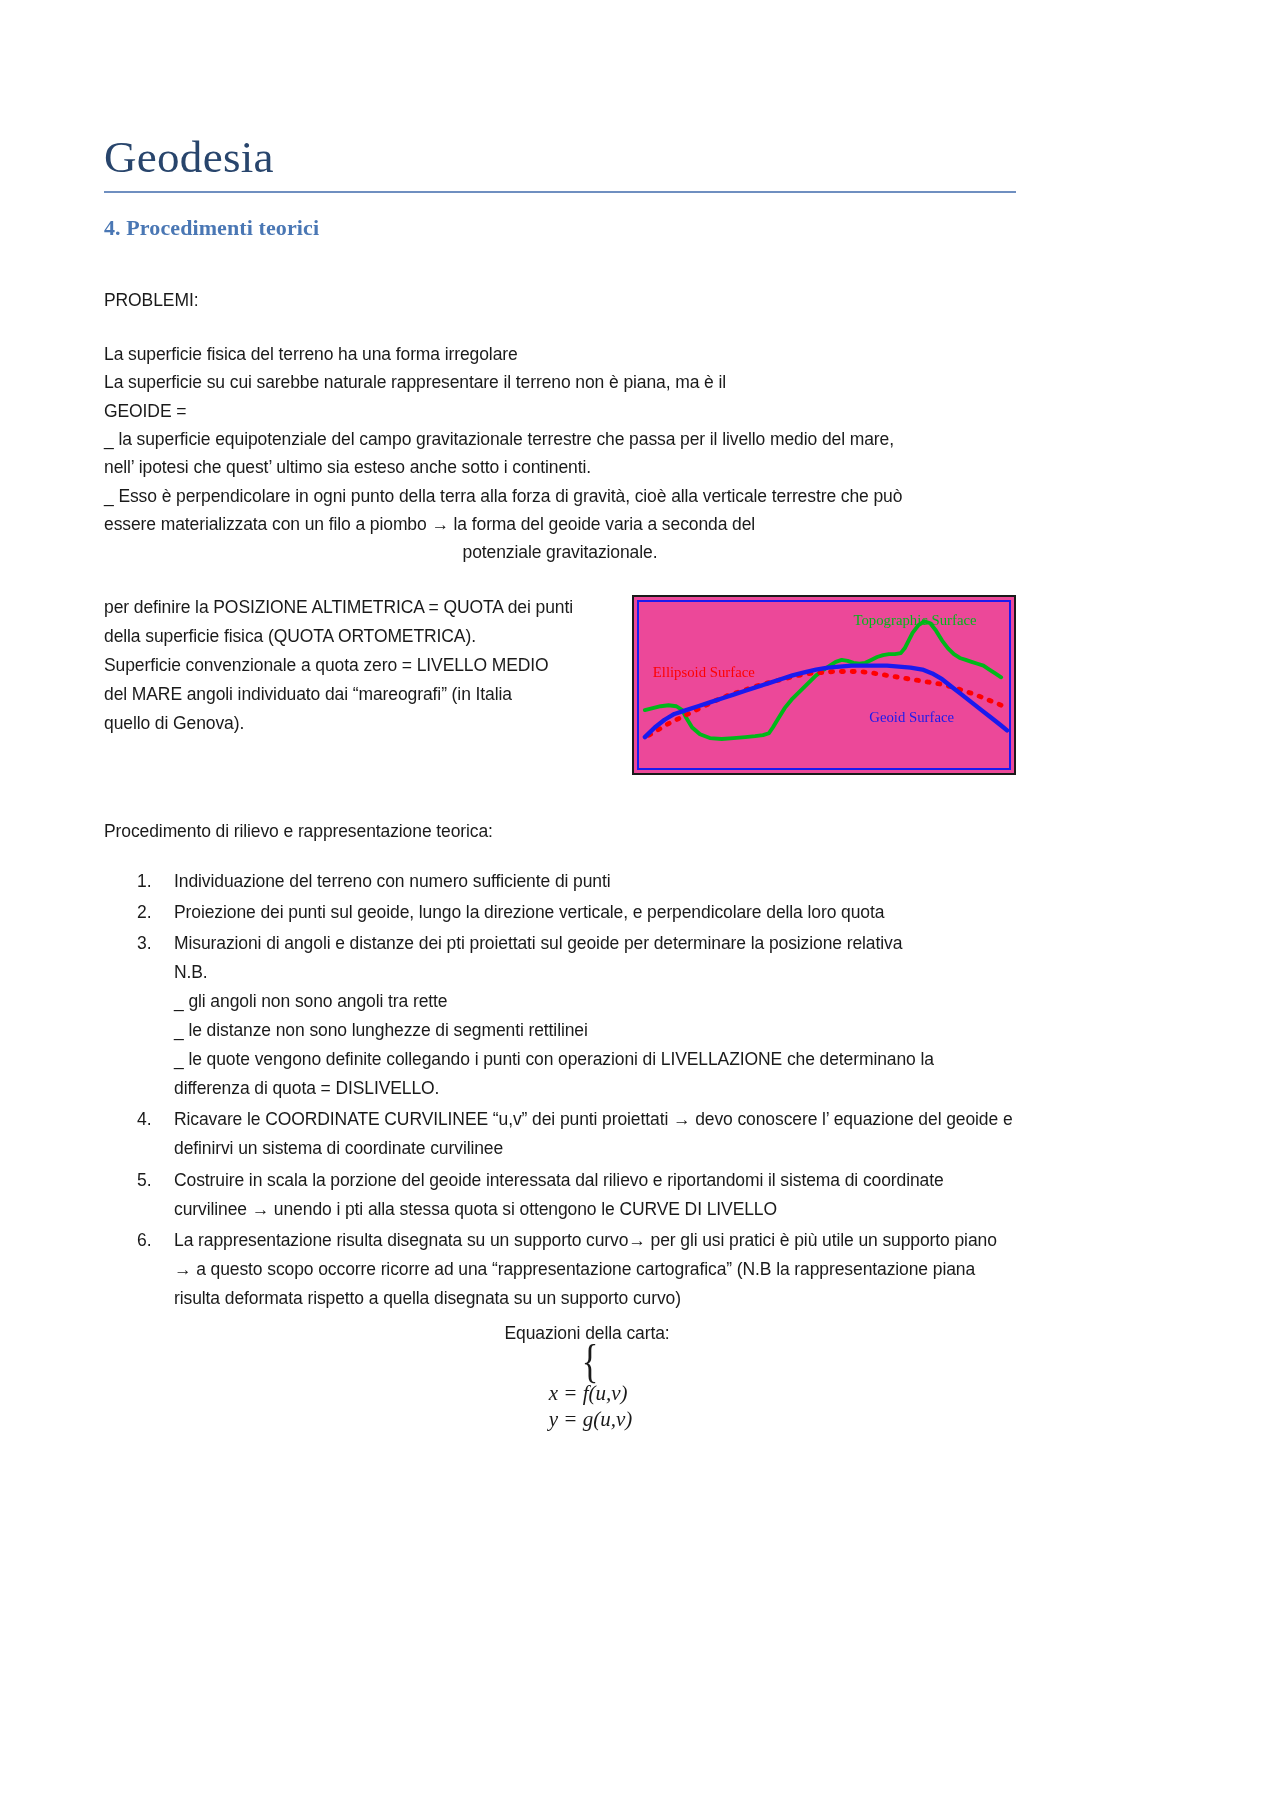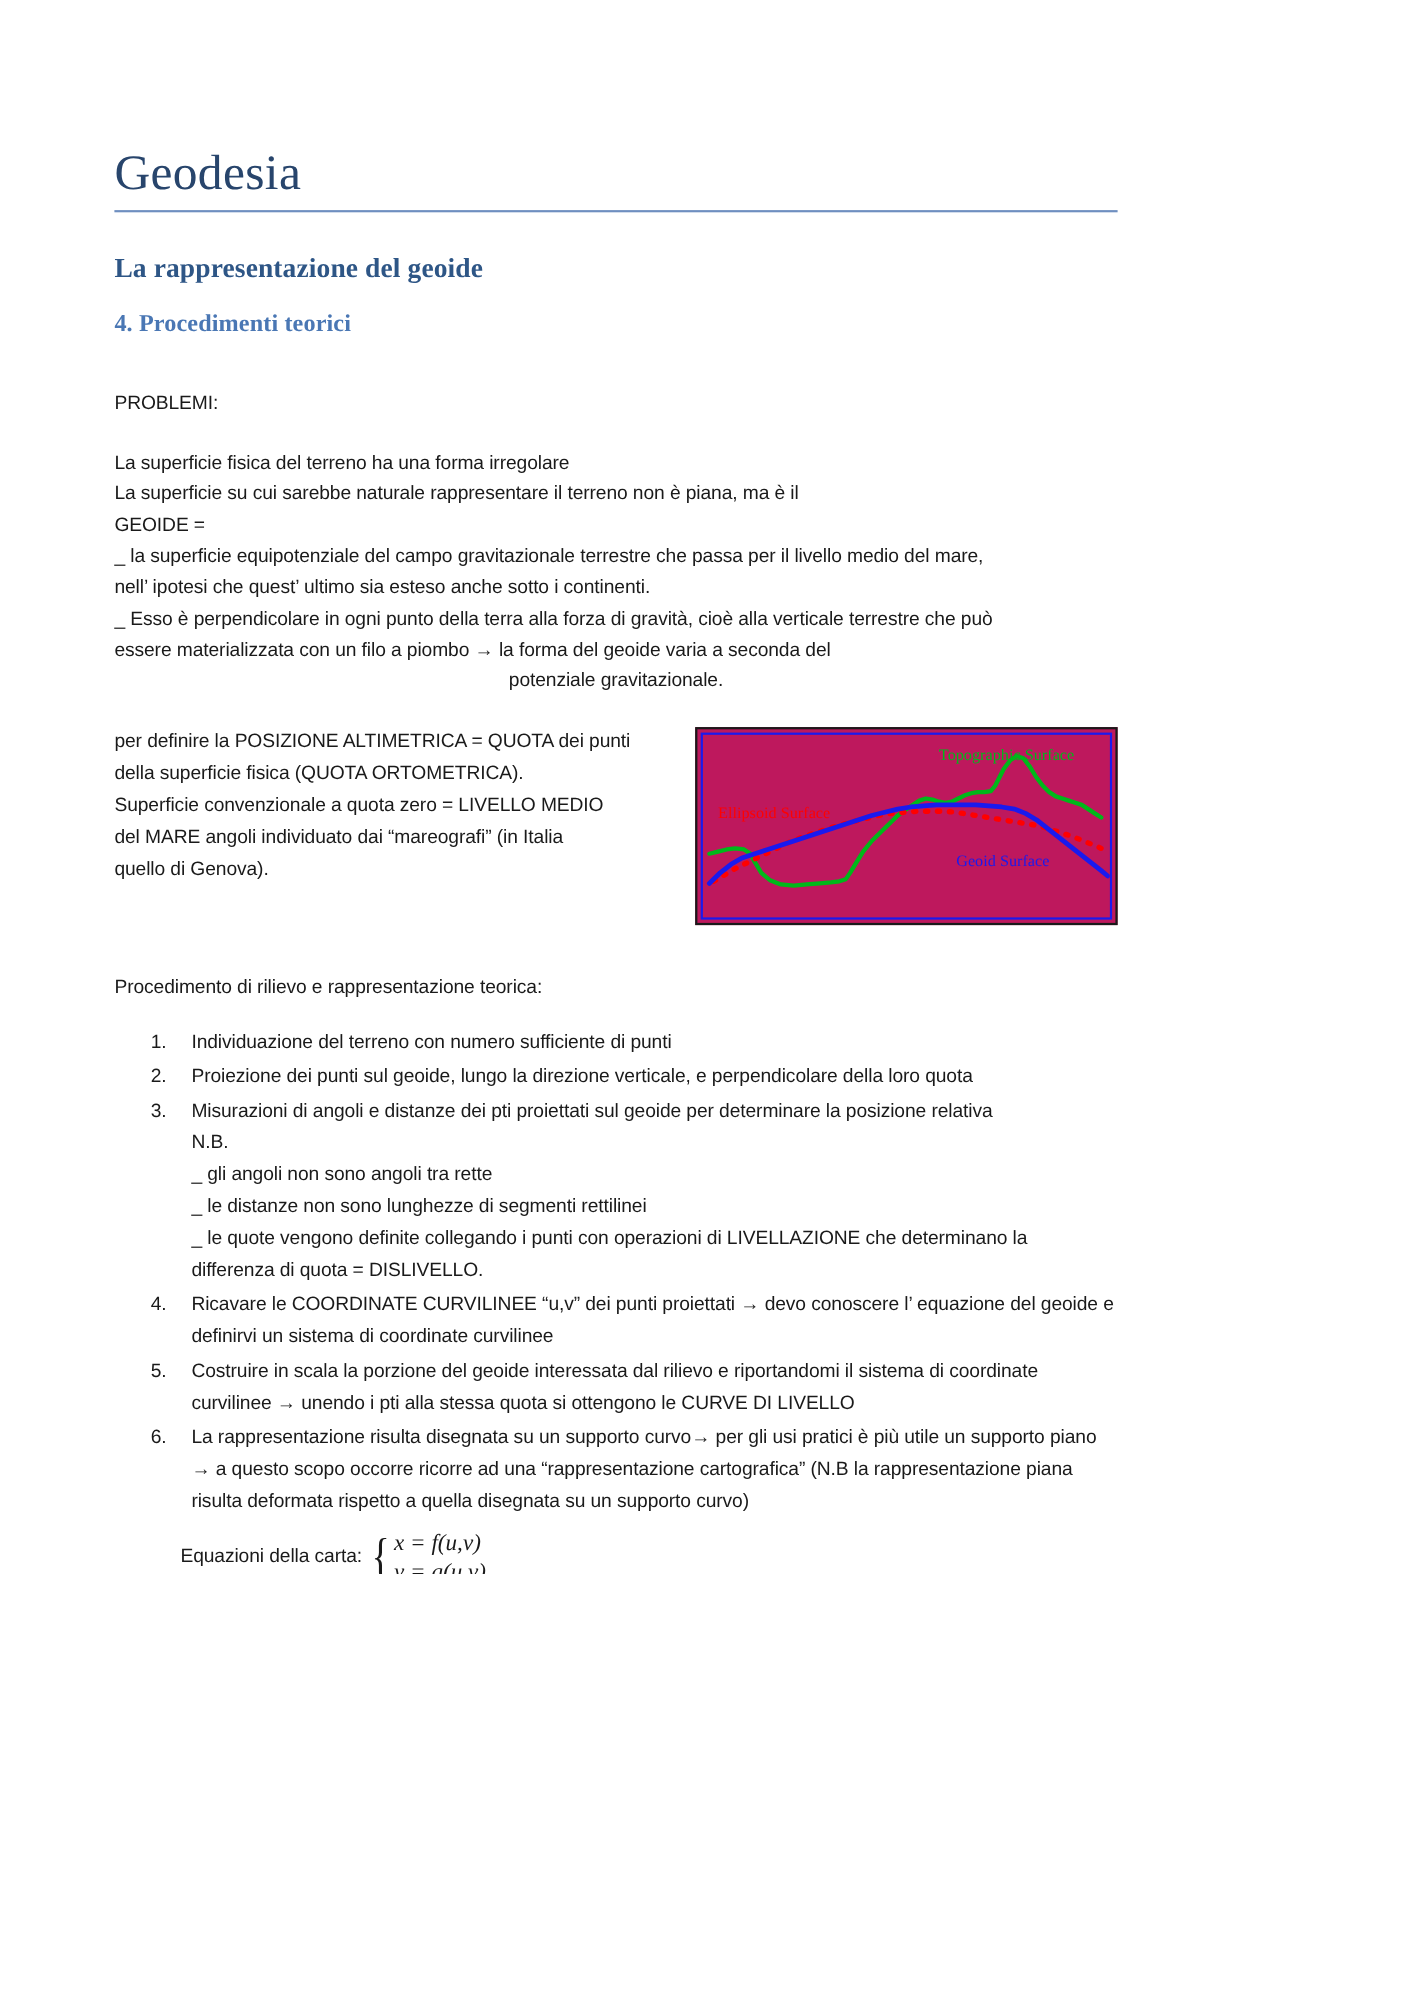--- a/index.html
+++ b/index.html
@@ -77,21 +77,21 @@
   .wrap-block {
     padding-top: 26px;
     position: relative;
     min-height: 196px;
   }
   .figure {
     float: right;
     width: 384px;
     height: 180px;
     border: 2px solid #1a1a1a;
-    background: #be185d;
+    background: #ec4899;
     box-sizing: border-box;
     padding: 3px;
     margin-left: 22px;
     margin-top: 2px;
   }
   .figure-inner {
     width: 100%;
     height: 100%;
     border: 2px solid #1a1aee;
     box-sizing: border-box;
@@ -140,20 +140,21 @@
   .sub-lines { display: block; }
   .sub-lines > span { display: block; }
 
   
   .eq-row {
     display: flex;
     justify-content: flex-start;
     align-items: center;
     padding-top: 8px;
     padding-left: 60px;
+    flex-direction: column;
   }
   .eq-label {
     font-family: "Liberation Sans", sans-serif;
     font-size: 17.5px;
     color: #1a1a1a;
     letter-spacing: -0.1px;
     padding-right: 6px;
   }
   .brace {
     font-family: "Liberation Serif", serif;
@@ -176,21 +177,20 @@
 </style>
 </head>
 <body>
 
 <div class="page">
   <div class="content">
 
     <h1 class="doc-title">Geodesia</h1>
     <div class="title-rule"></div>
 
-    <h2 class="h2">La rappresentazione del geoide</h2>
     <h3 class="h3">4. Procedimenti teorici</h3>
 
     <div class="body-text blk-problemi">PROBLEMI:</div>
 
     <div class="body-text blk-para1">
       <div>La superficie fisica del terreno ha una forma irregolare</div>
       <div>La superficie su cui sarebbe naturale rappresentare il terreno non è piana, ma è il</div>
       <div>GEOIDE =</div>
       <div>_ la superficie equipotenziale del campo gravitazionale terrestre che passa per il livello medio del mare,</div>
       <div>nell’ ipotesi che quest’ ultimo sia esteso anche sotto i continenti.</div>

